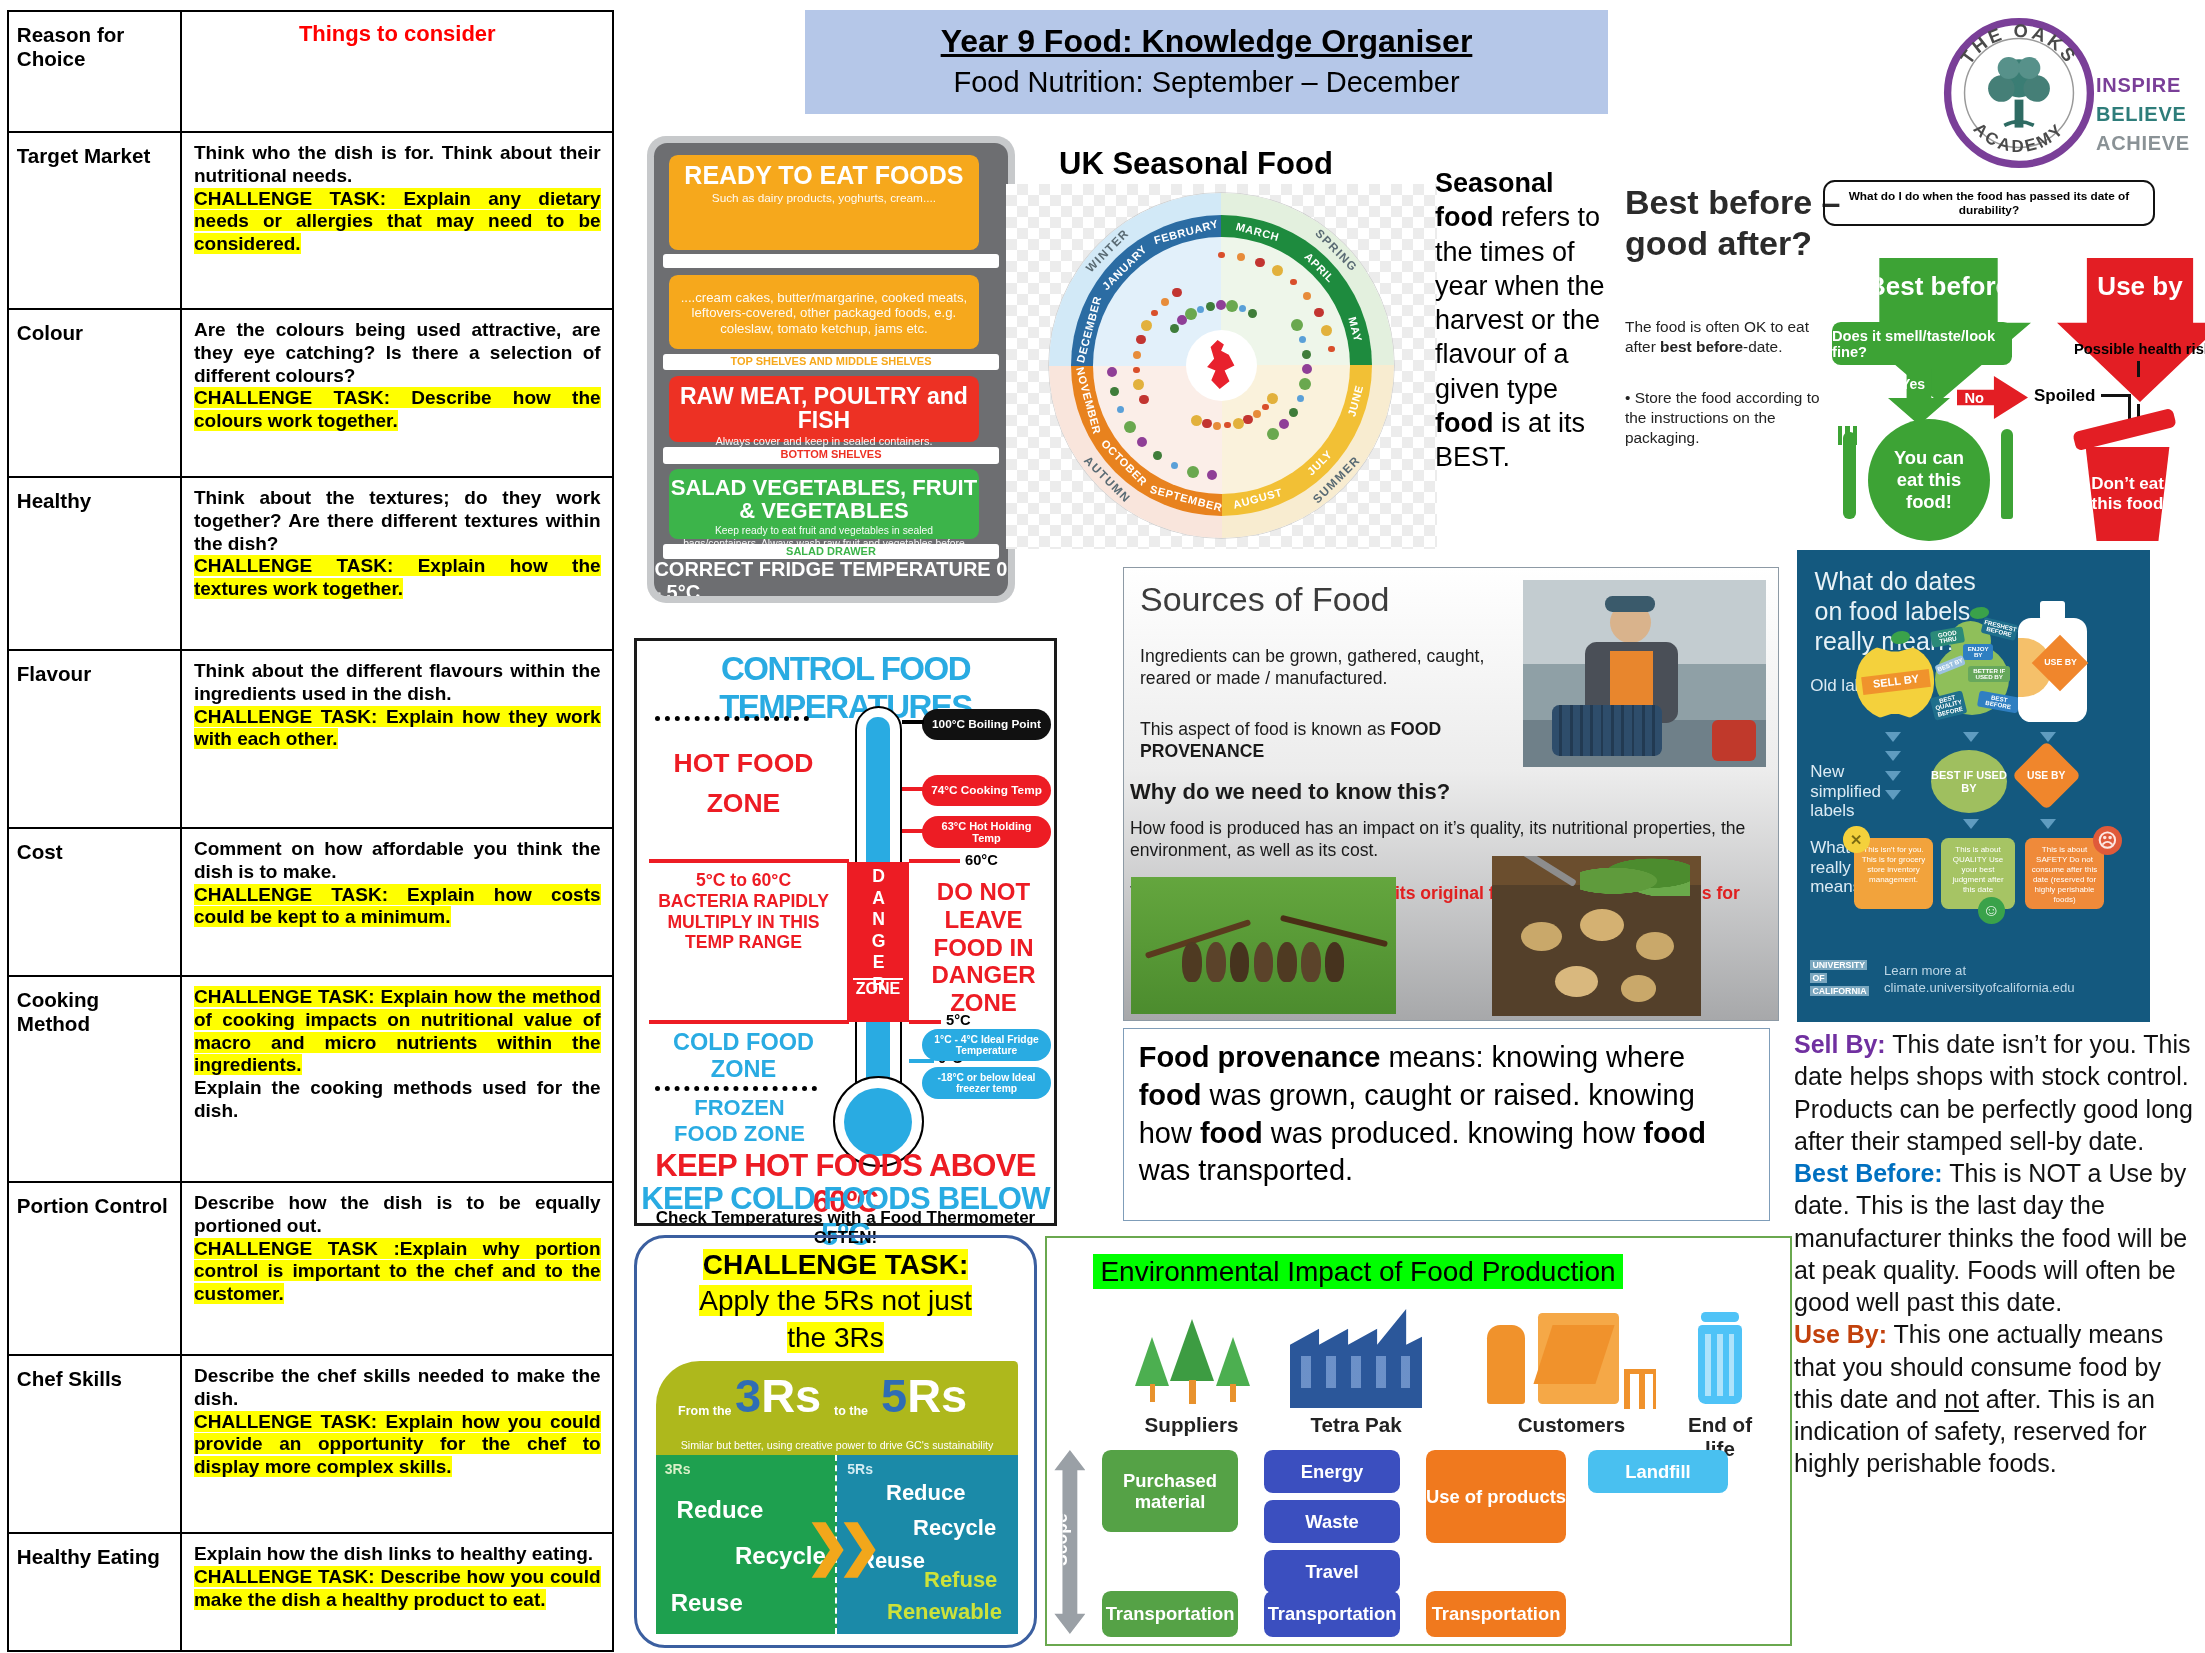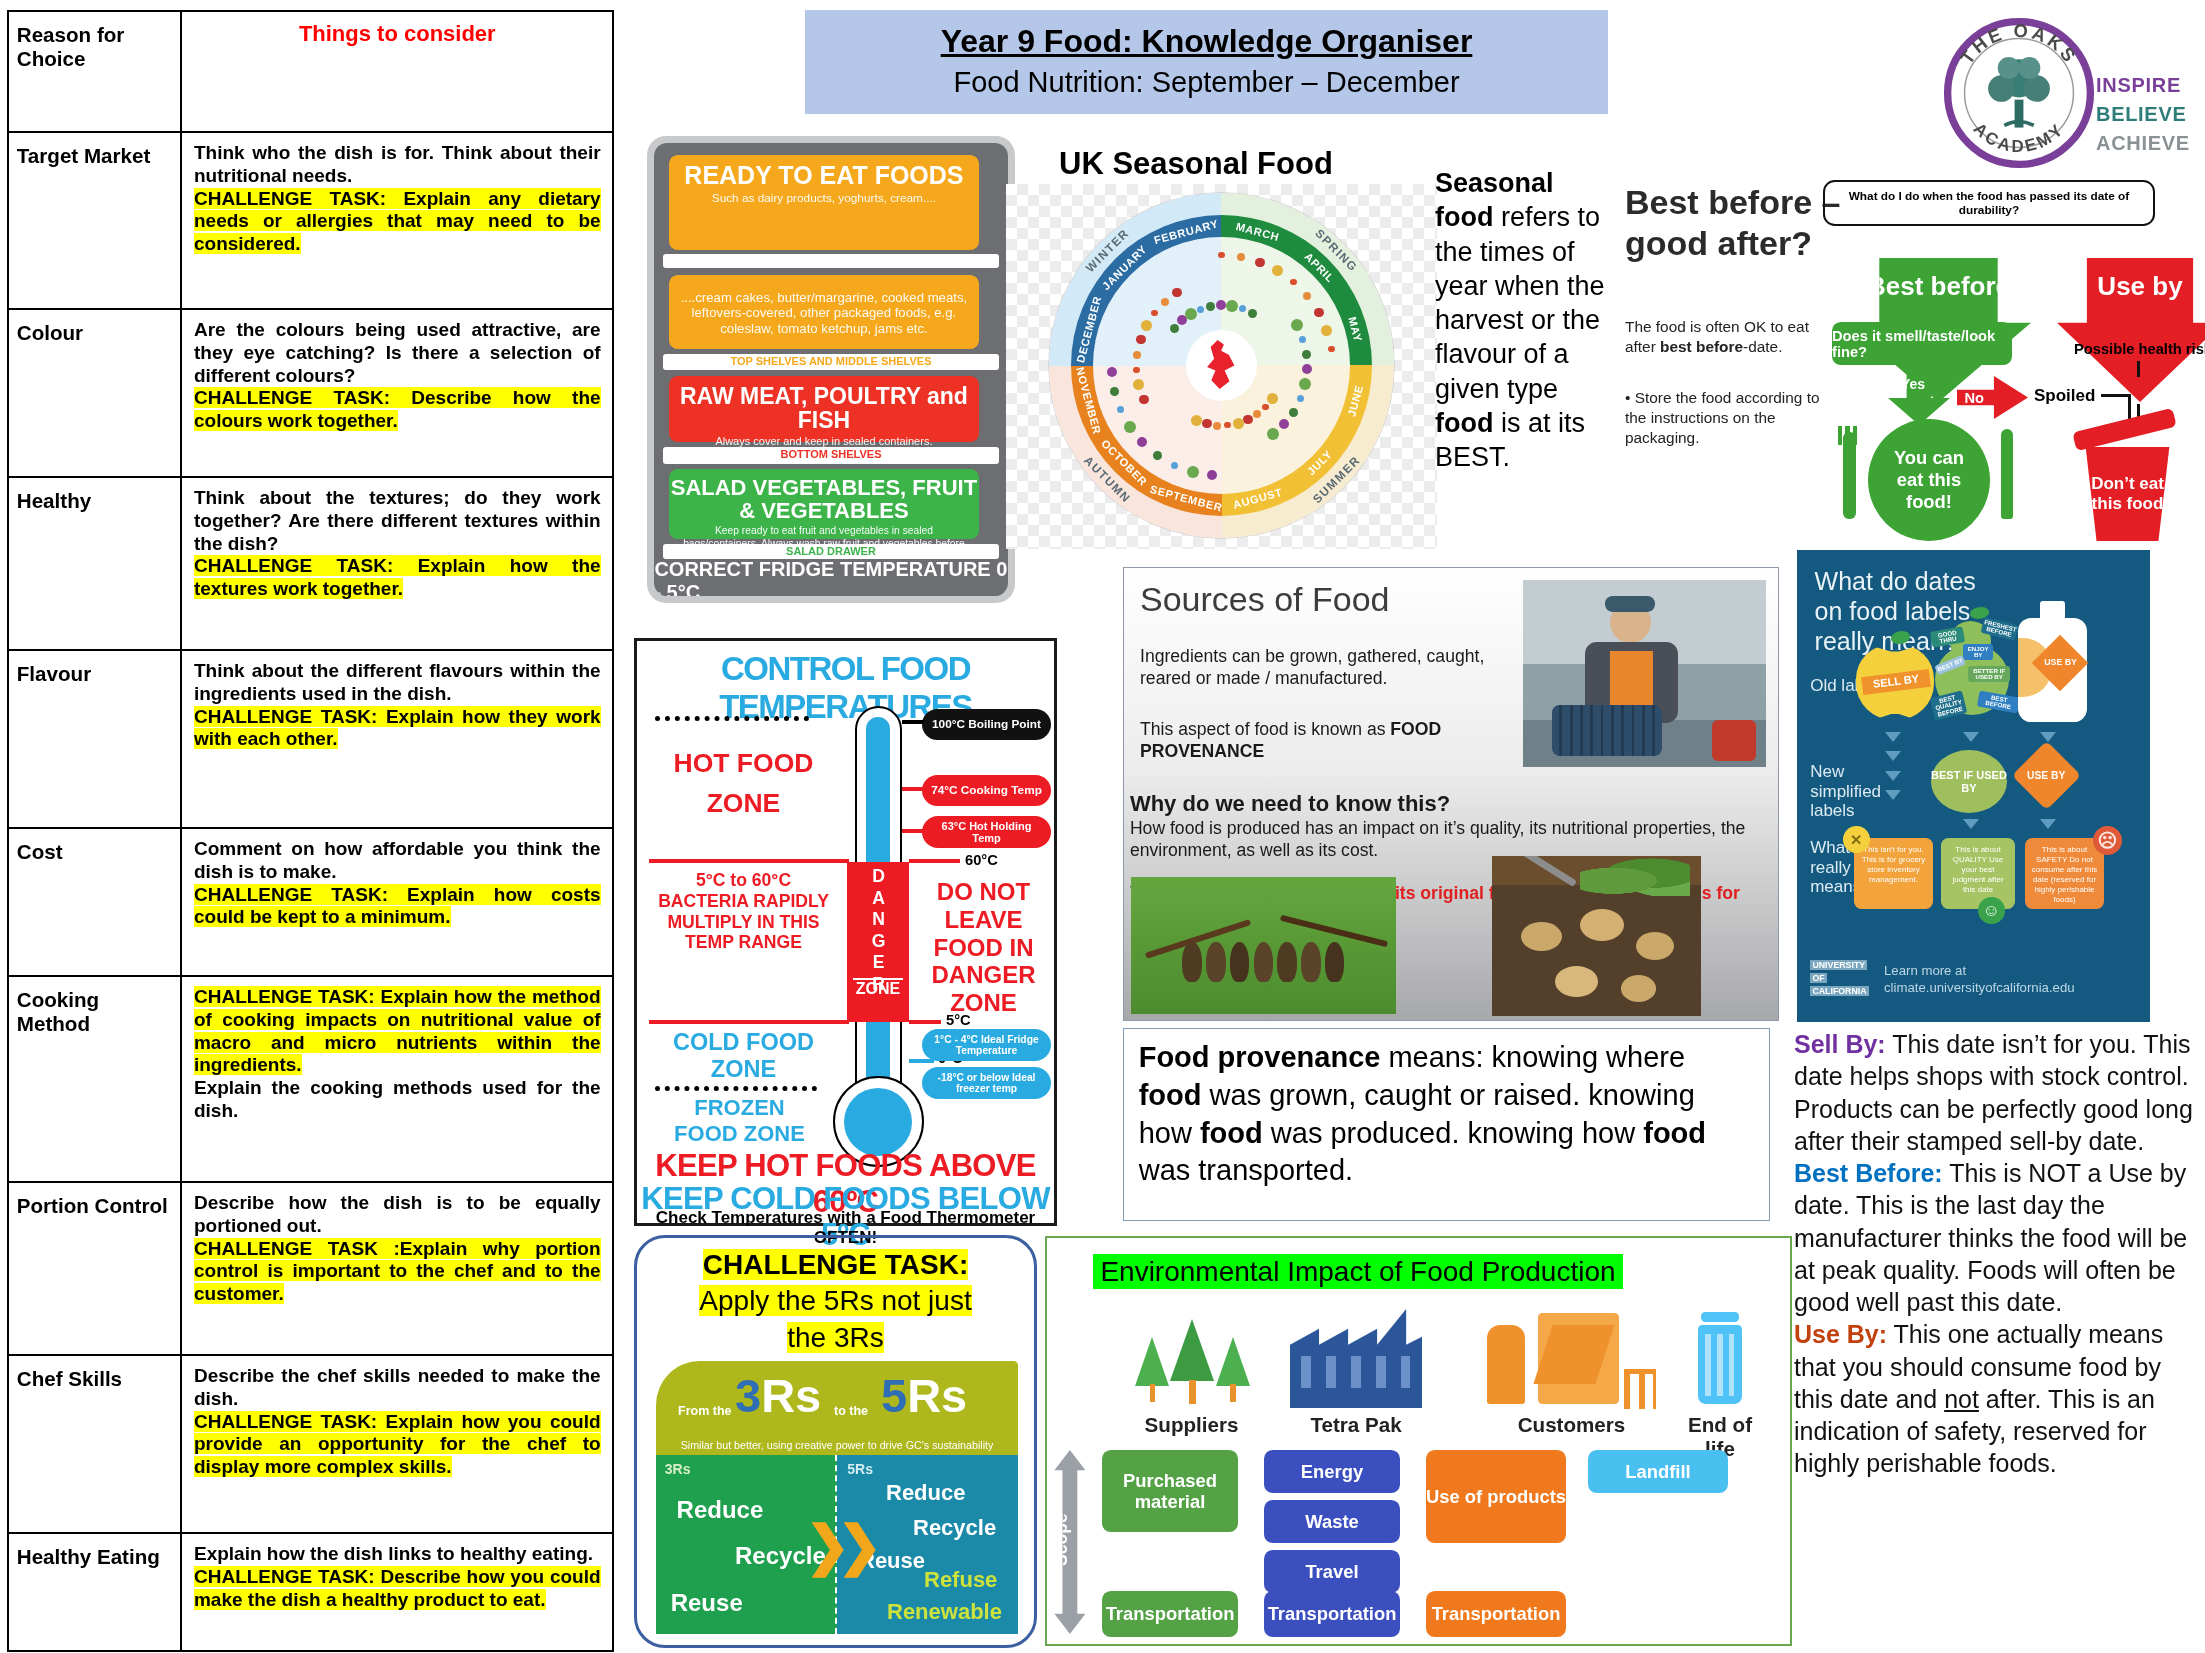--- a/index.html
+++ b/index.html
@@ -356,21 +356,21 @@
      <div class="abs" style="left:82px;top:16px;width:50px;height:16px;border-radius:7.4px;background:#3a5a6b;"></div>
      <div class="abs" style="left:62px;top:62px;width:93px;height:81px;border-radius:11.8px;background:#4a4f57;"></div>
      <div class="abs" style="left:87px;top:71px;width:43px;height:74px;background:#e8862d;"></div>
      <div class="abs" style="left:29px;top:125px;width:110px;height:51px;border-radius:7.4px;background:repeating-linear-gradient(90deg,#2e4d6b 0 7.4px,#223a52 7.4px 10.3px);"></div>
      <div class="abs" style="right:10.3px;bottom:5.9px;width:44px;height:41px;border-radius:5.9px;background:#c0392b;"></div>
   </div>
   <div class="sp abs" style="left:16px;top:78px;width:360px;">Ingredients can be grown,  gathered, caught, reared or made / manufactured.</div>
   <div class="sp abs" style="left:16px;top:151px;width:382px;">
     <span>This aspect of food is known as </span><span class="b">FOOD PROVENANCE</span>
   </div>
-  <div class="sp abs b" style="left:5.9px;top:210px;width:441px;font-size:22px;margin-top:12px;">Why do we need to know this?</div>
+  <div class="sp abs b" style="left:5.9px;top:210px;width:441px;font-size:22px;">Why do we need to know this?</div>
   <div class="sp abs" style="left:5.9px;top:250px;width:625px;">How food is produced has an impact on it’s quality,  its nutritional properties,  the environment, as well as its cost.</div>
   <div class="sp abs" style="left:5.9px;top:315px;width:625px;">
     <span>The general rule is </span><span class="b" style="color:#e02020;">‘the closer to its original form, the better the food is for us’.</span>
   </div>
 
   <div class="photo" style="left:7.4px;top:309px;width:265px;height:137px;background:linear-gradient(180deg,#64a63e,#4c8c2e);">
      <div class="abs" style="left:11.8px;top:59px;width:110px;height:5.9px;background:#5a3a1e;transform:rotate(-18deg);border-radius:2.9px;"></div>
      <div class="abs" style="right:7.4px;top:51px;width:110px;height:5.9px;background:#4a2f16;transform:rotate(14deg);border-radius:2.9px;"></div>
      <div class="abs" style="left:51px;top:65px;width:162px;height:40px;display:flex;gap:4.4px;">
         <div style="flex:1;background:#4f3a22;border-radius:50% 50% 40% 40%;"></div>

